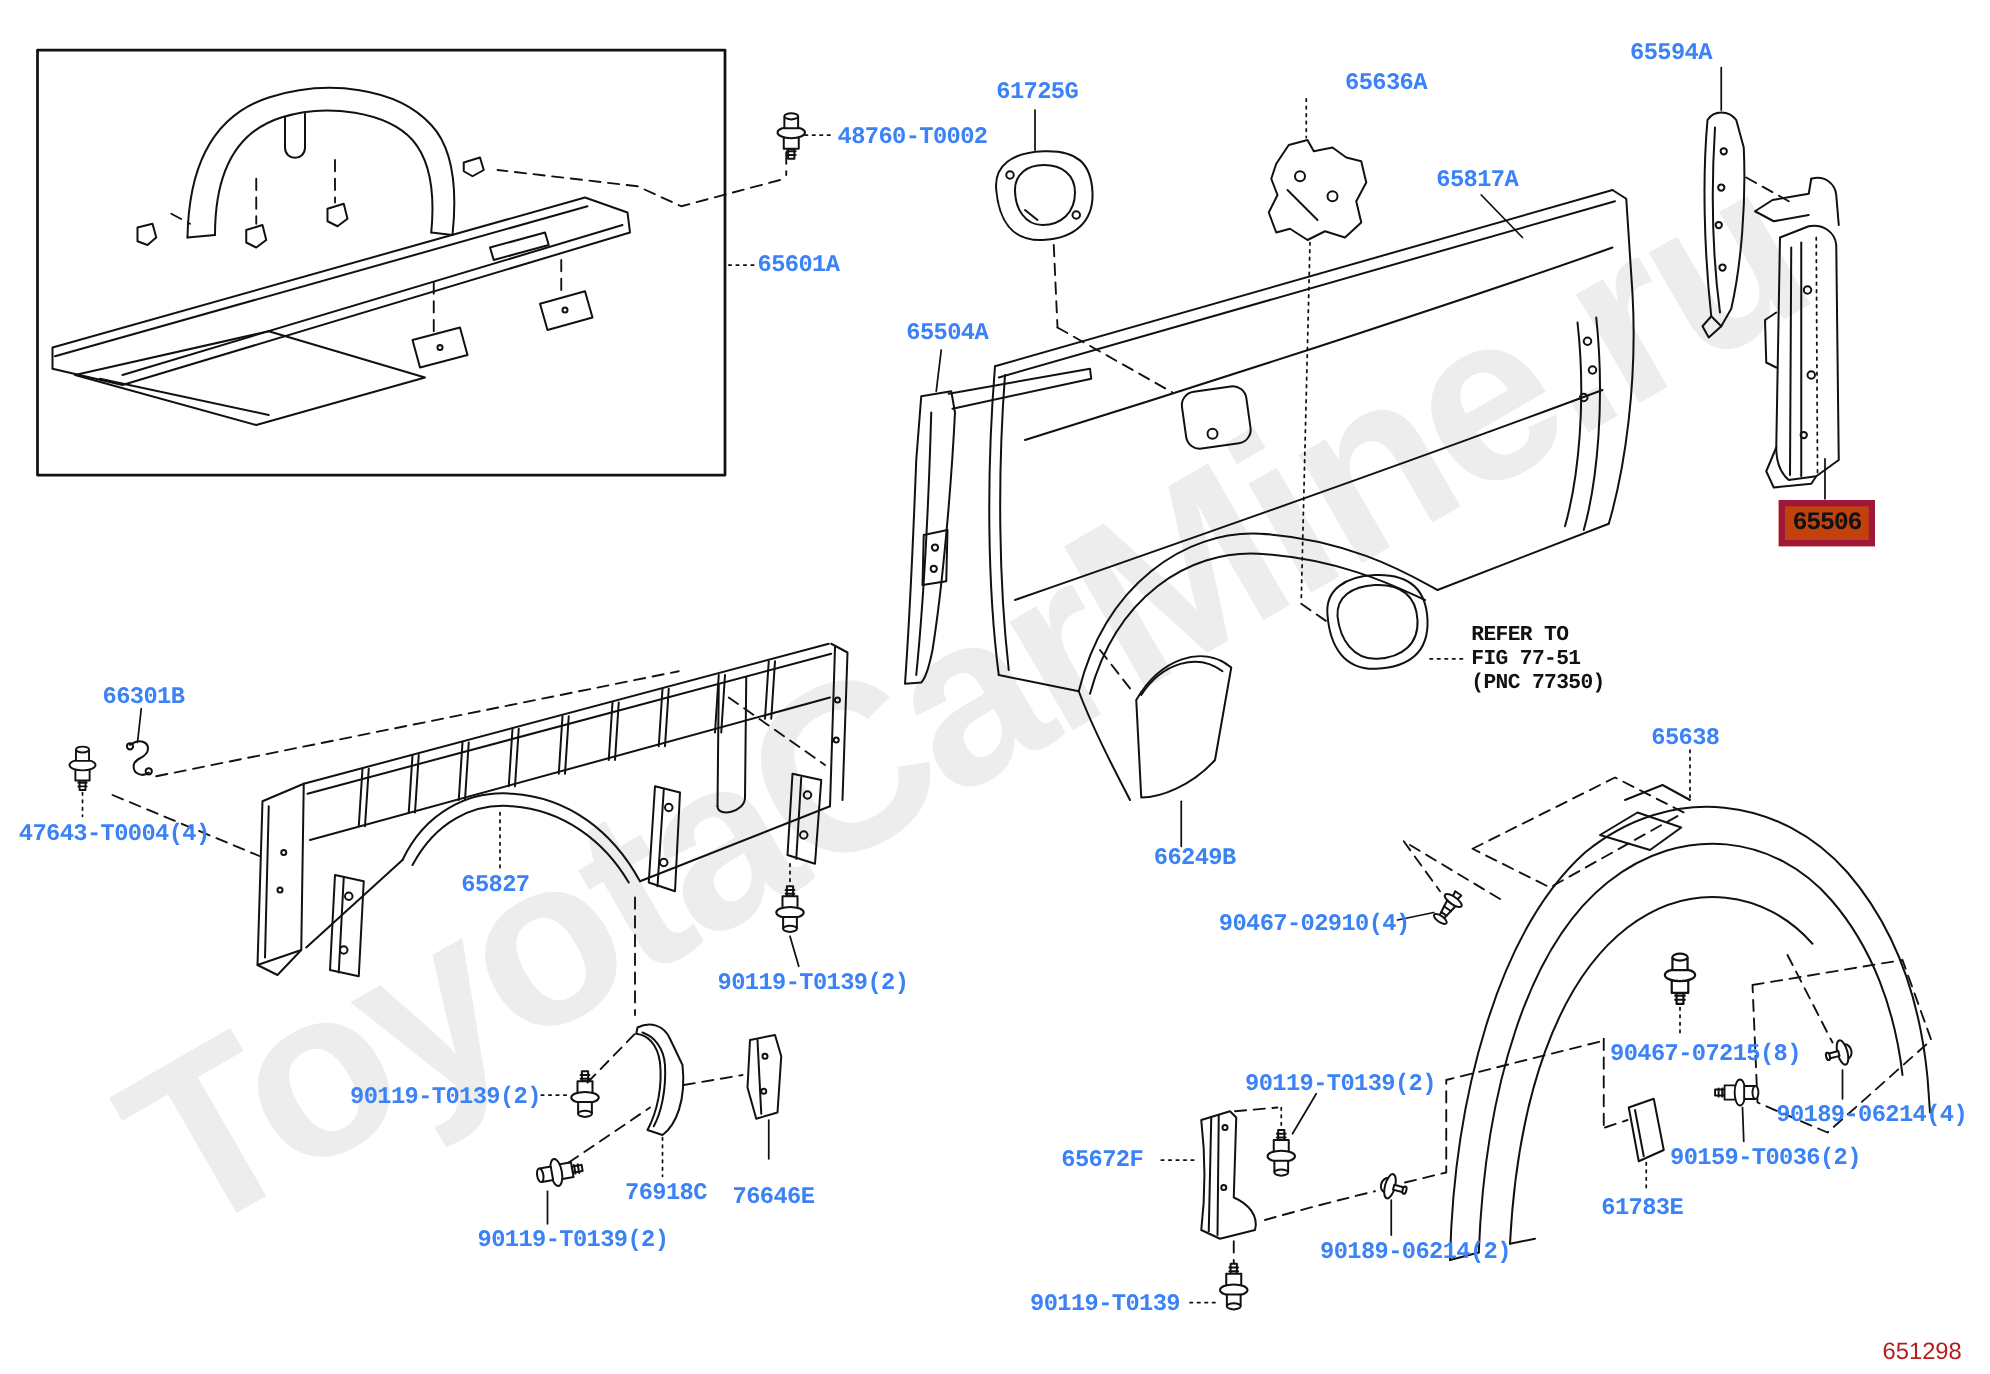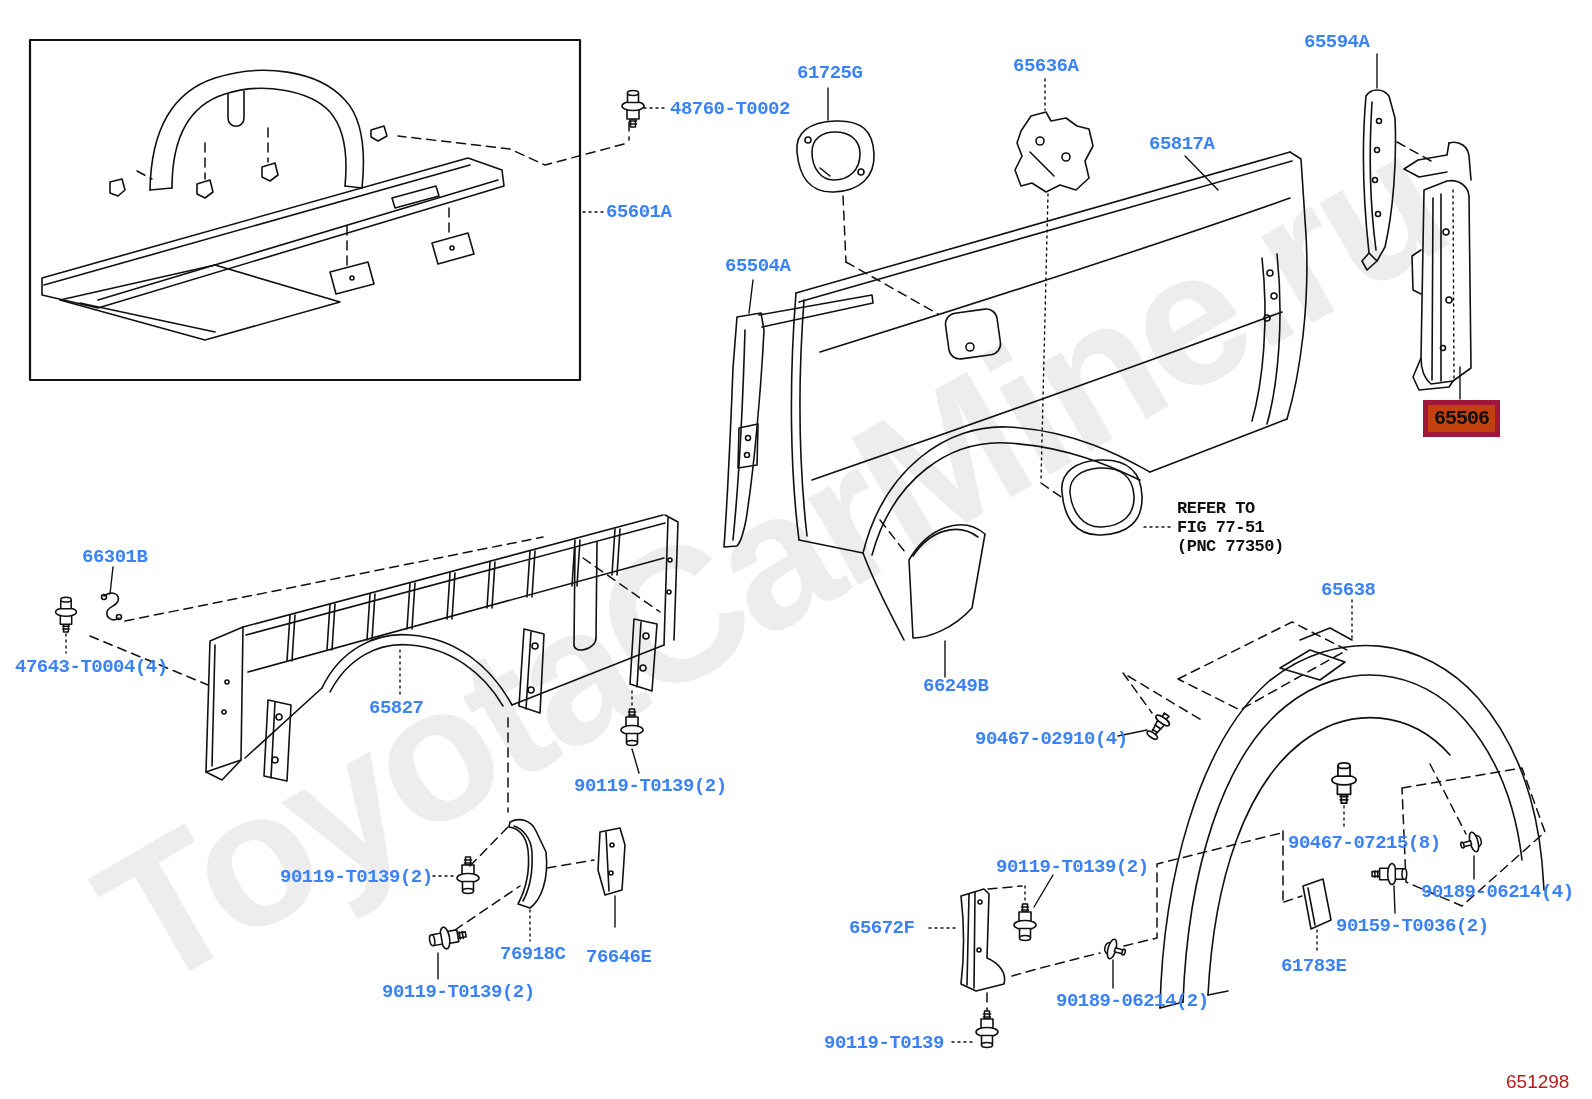--- a/index.html
+++ b/index.html
@@ -365,21 +365,21 @@
     <path d="M1308,888 L1315,925"></path>
     <path class="dot" d="M1317,930 L1317,953"></path>
     <path class="dash" d="M1283,831 L1283,902"></path>
     <path class="dash" d="M1284,902 L1302,896"></path>
   </g>
 </svg>
 
 <div class="plabel" style="left:606px;top:201px">65601A</div>
 <div class="plabel" style="left:670px;top:98px">48760-T0002</div>
 <div class="plabel" style="left:797px;top:62px">61725G</div>
-<div class="plabel" style="left:1013px;top:55px">65636A</div>
+<div class="plabel" style="left:1076px;top:55px">65636A</div>
 <div class="plabel" style="left:1149px;top:133px">65817A</div>
 <div class="plabel" style="left:1304px;top:31px">65594A</div>
 <div class="plabel" style="left:725px;top:255px">65504A</div>
 <div class="plabel" style="left:923px;top:675px">66249B</div>
 <div class="plabel" style="left:1321px;top:579px">65638</div>
 <div class="note" style="left:1177px;top:499px">REFER TO
 FIG 77-51
 (PNC 77350)</div>
 <div class="plabel" style="left:82px;top:546px">66301B</div>
 <div class="plabel" style="left:15px;top:656px">47643-T0004(4)</div>

